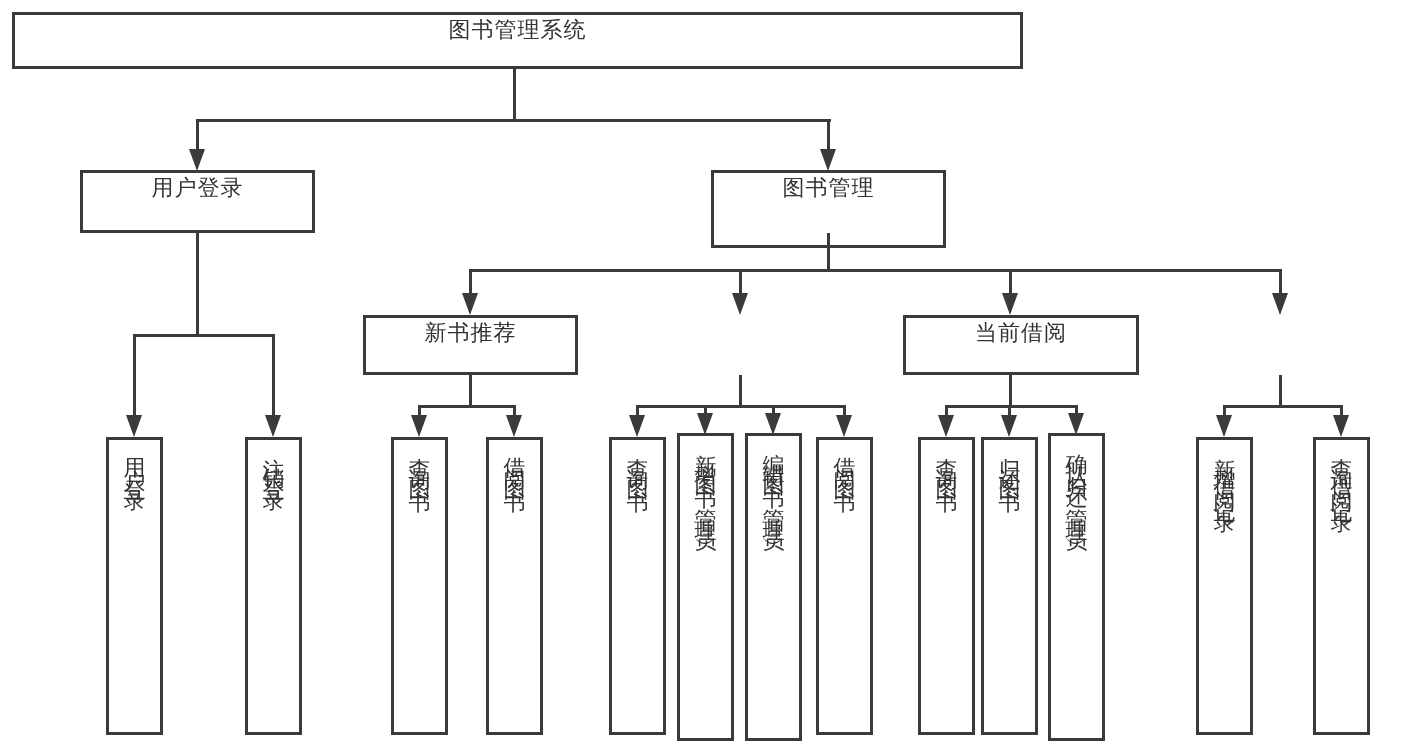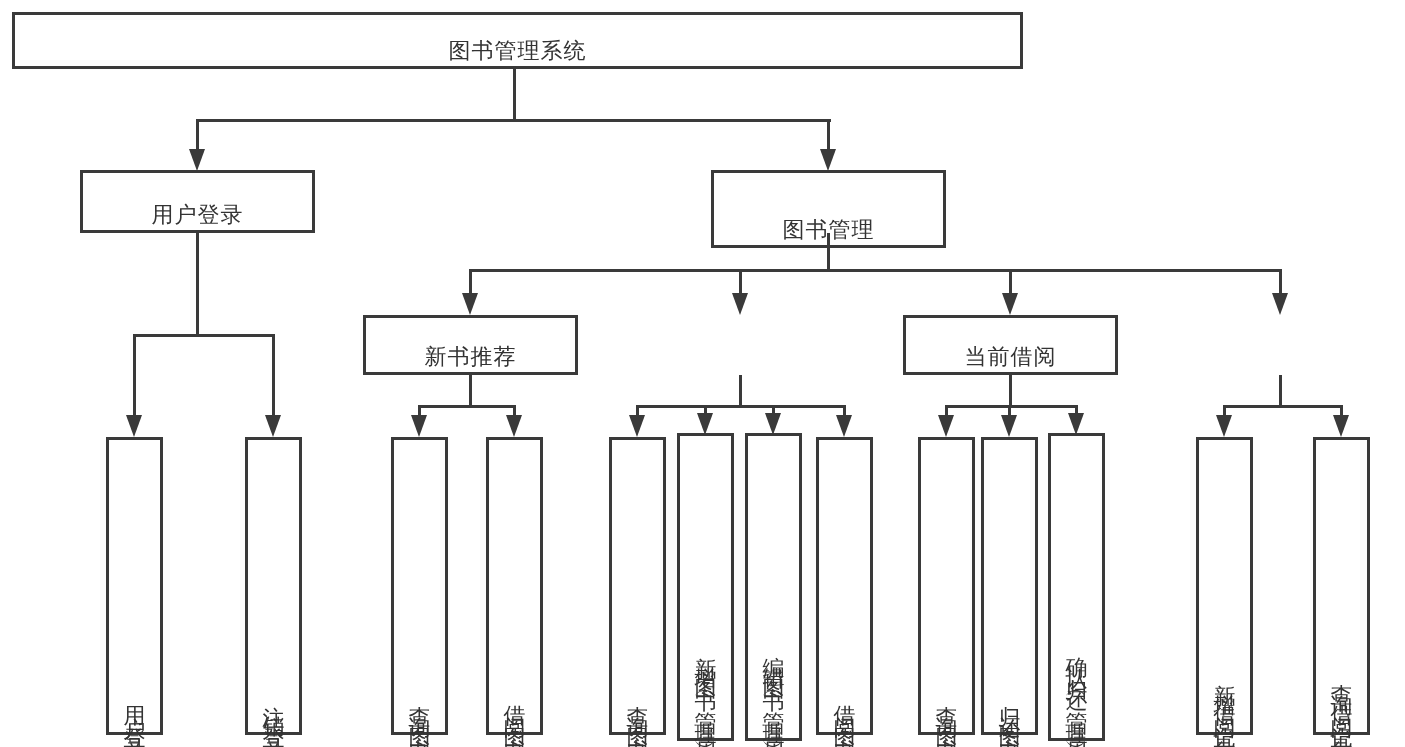--- a/index.html
+++ b/index.html
@@ -12,21 +12,21 @@
   html,body{margin:0;padding:0;background:var(--background);}
   .canvas{
     position:relative;width:1405px;height:747px;overflow:hidden;
     background:var(--background);
     font-family:"Liberation Sans","DejaVu Sans",sans-serif;
     color:var(--text);
   }
   .nbox{
     position:absolute;box-sizing:border-box;
     border:3px solid var(--line);background:var(--box-fill);
-    display:flex;align-items:flex-end;justify-content:center;
+    display:flex;align-items:flex-start;justify-content:center;
   }
   .hlabel{
     font-size:22px;color:var(--text);white-space:nowrap;letter-spacing:1px;
   }
   .leaf span{
     writing-mode:vertical-rl;text-orientation:mixed;
     font-size:22px;line-height:1;letter-spacing:11px;color:var(--text);
     white-space:nowrap;
   }
   .seg{position:absolute;background:var(--line);}
@@ -52,21 +52,21 @@
   <div class="nbox" style="left:80px;top:170px;width:235px;height:63px">
     <span class="hlabel">用户登录</span>
   </div>
   <div class="nbox" style="left:711px;top:170px;width:235px;height:78px">
     <span class="hlabel">图书管理</span>
   </div>
 
   <div class="nbox" style="left:363px;top:315px;width:215px;height:60px">
     <span class="hlabel">新书推荐</span>
   </div>
-  <div class="nbox" style="left:903px;top:315px;width:215px;height:60px">
+  <div class="nbox" style="left:903px;top:315px;width:236px;height:60px">
     <span class="hlabel">当前借阅</span>
   </div>
 
   <div class="nbox leaf" style="left:106px;top:437px;width:57px;height:298px">
     <span>用户登录</span>
   </div>
   <div class="nbox leaf" style="left:245px;top:437px;width:57px;height:298px">
     <span>注销登录</span>
   </div>
 

